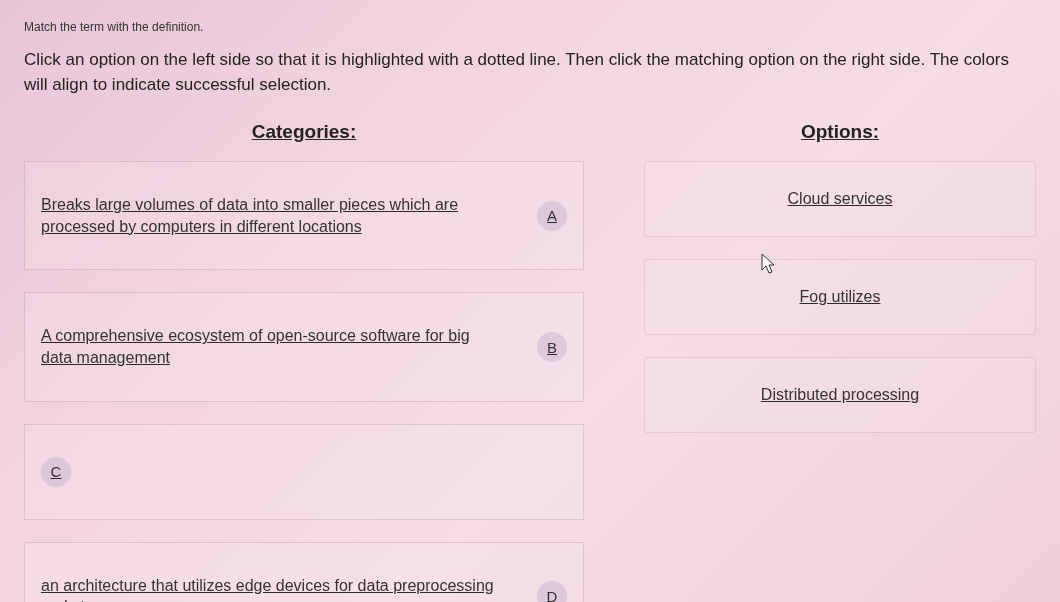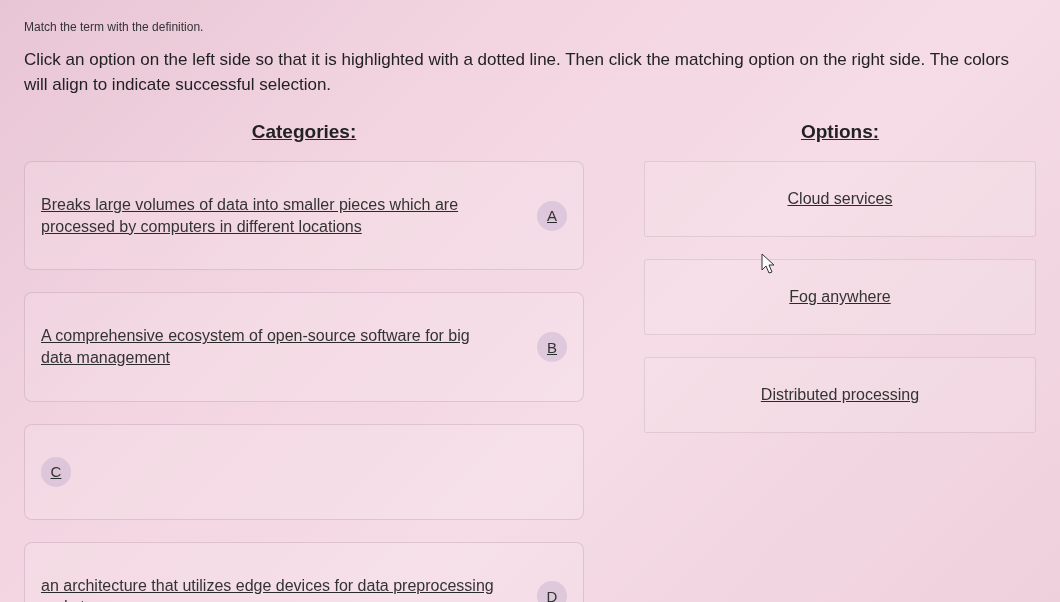--- a/index.html
+++ b/index.html
@@ -42,21 +42,21 @@
     font-weight: bold;
     text-align: center;
     margin-bottom: 18px;
     color: #222;
   }
   .cat-row {
     display: flex;
     align-items: center;
     background: rgba(255,255,255,0.12);
     border: 1px solid rgba(120,80,100,0.18);
-    border-radius: 8px;
+    border-radius: 0;
     padding: 32px 16px;
     margin-bottom: 22px;
     min-height: 76px;
     gap: 21px;
   }
   .cat-text {
     flex: 1;
     font-size: 16px;
     color: #333;
     line-height: 1.35;
@@ -125,21 +125,21 @@
     </div>
   </div>
 
   <div class="col-right">
     <div class="col-header">Options:</div>
 
     <div class="opt-row">
       <span>Cloud services</span>
     </div>
     <div class="opt-row">
-      <span>Fog anywhere</span>
+      <span>Fog utilizes</span>
     </div>
     <div class="opt-row">
       <span>Distributed processing</span>
     </div>
   </div>
 
 </div>
 
 <svg class="cursor" width="22" height="26" viewBox="0 0 22 26">
   <path d="M6 2 L6 18 L10 14 L13 21 L16 20 L13 13 L18 13 Z" fill="#fafafa" stroke="#333" stroke-width="1"></path>

